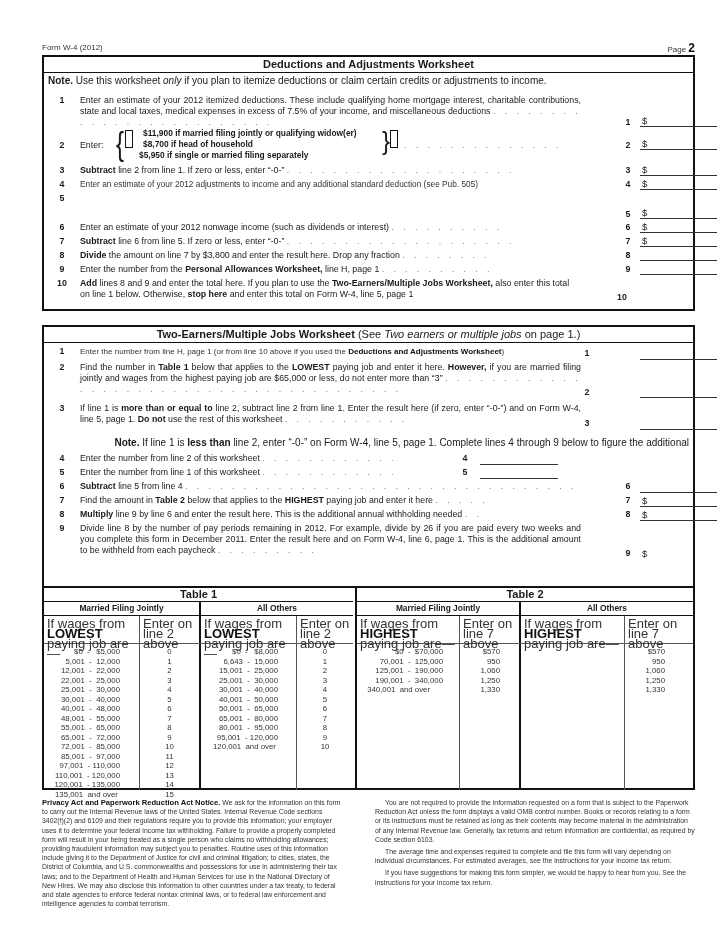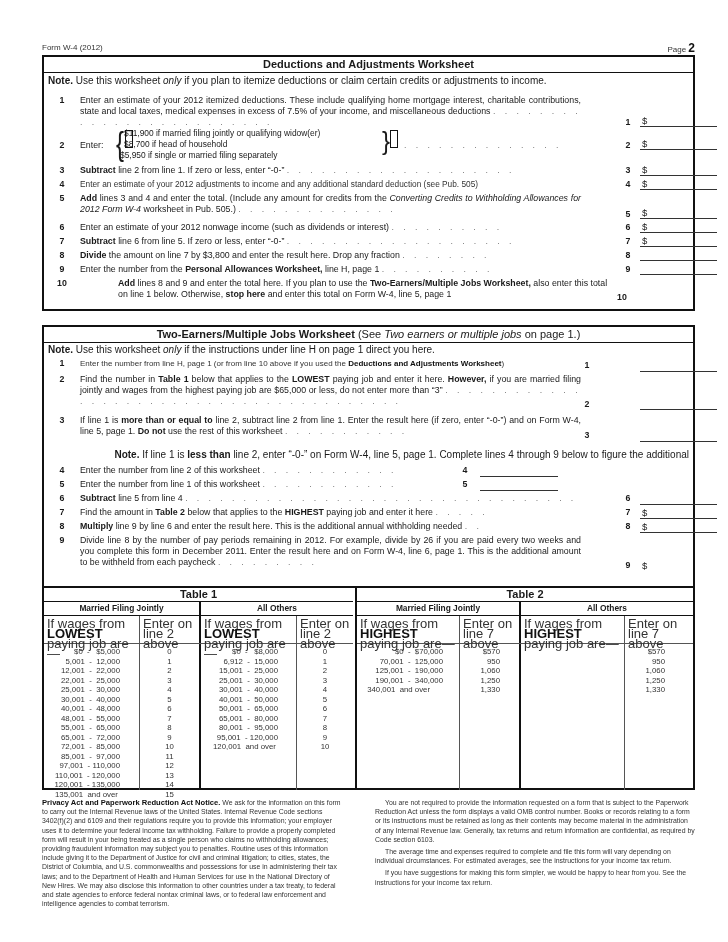--- a/index.html
+++ b/index.html
@@ -94,21 +94,21 @@
     <div class="field" style="left:596px;top:20px;width:77px;">
         <span class="dollar">$</span>
       </div>
   </div>
 
   <div class="line brace-block">
     <div class="num" style="position:absolute;left:0;top:12px;">2</div>
     <span style="position:absolute;left:36px;top:12px;">Enter:</span>
     <span class="lb">{</span>
     <span class="hourglass" style="left:81px;top:2px;"></span>
-    <div class="opts" style="left:80px;">
+    <div class="opts" style="left:99px;font-weight:bold;">
       <div>$11,900 if married filing jointly or qualifying widow(er)</div>
       <div>$8,700 if head of household</div>
       <div style="margin-left:-4px;">$5,950 if single or married filing separately</div>
     </div>
     <span class="rb" style="left:338px;">}</span>
     <span class="hourglass" style="left:346px;top:2px;"></span>
     <span class="dots" style="position:absolute;left:360px;top:12px;">. . . . . . . . . . . . . .</span>
     <span class="ref" style="left:577px;top:12px;">2</span>
     <div class="field" style="left:596px;top:10px;width:77px;">
         <span class="dollar">$</span>
@@ -128,21 +128,20 @@
     <div class="num">4</div>
     <div class="text" style="font-size:8.3px;color:#333;">Enter an estimate of your 2012 adjustments to income and any additional standard deduction (see Pub. 505)</div>
     <span class="ref" style="left:577px;top:0;">4</span>
     <div class="field" style="left:596px;top:-1px;width:77px;">
         <span class="dollar">$</span>
       </div>
   </div>
 
   <div class="line" style="height:29px;">
     <div class="num">5</div>
-    <div class="text" style="width:505px;flex:none;text-align:justify;"><b>Add</b> <span>lines 3 and 4 and enter the total. (Include any amount for credits from the</span> <i>Converting Credits to Withholding Allowances for 2012 Form W-4</i> <span>worksheet in Pub. 505.)</span> <span class="dots">. . . . . . . . . . . . . .</span></div>
     <span class="ref" style="left:577px;top:16px;">5</span>
     <div class="field" style="left:596px;top:14px;width:77px;">
         <span class="dollar">$</span>
       </div>
   </div>
 
   <div class="line" style="height:14px;">
     <div class="num">6</div>
     <div class="text"><span>Enter an estimate of your 2012 nonwage income (such as dividends or interest)</span> <span class="dots">. . . . . . . . . .</span></div>
     <span class="ref" style="left:577px;top:0;">6</span>
@@ -169,37 +168,31 @@
 
   <div class="line" style="height:14px;">
     <div class="num">9</div>
     <div class="text"><span>Enter the number from the</span> <b>Personal Allowances Worksheet,</b> <span>line H, page 1</span> <span class="dots">. . . . . . . . . .</span></div>
     <span class="ref" style="left:577px;top:0;">9</span>
     <div class="field" style="left:596px;top:-1px;width:77px;"></div>
   </div>
 
   <div class="line" style="height:26px;">
     <div class="num">10</div>
-    <div class="text" style="width:505px;flex:none;margin-left:38px;"><b>Add</b> <span>lines 8 and 9 and enter the total here. If you plan to use the</span> <b>Two-Earners/Multiple Jobs Worksheet,</b> <span>also enter this total on line 1 below. Otherwise,</span> <b>stop here</b> <span>and enter this total on Form W-4, line 5, page 1</span></div>
+    <div class="text" style="width:505px;flex:none;"><b>Add</b> <span>lines 8 and 9 and enter the total here. If you plan to use the</span> <b>Two-Earners/Multiple Jobs Worksheet,</b> <span>also enter this total on line 1 below. Otherwise,</span> <b>stop here</b> <span>and enter this total on Form W-4, line 5, page 1</span></div>
     <span class="ref" style="left:568px;top:14px;width:20px;">10</span>
   </div>
 </div>
 
 <div class="box box2">
   <div class="title-bar">
     <span>Two-Earners/Multiple Jobs Worksheet</span>
     <span class="sub">(See</span>
     <i>Two earners or multiple jobs</i>
     <span class="sub">on page 1.)</span>
-  </div>
-  <div class="note" style="padding-top:1px;">
-    <b>Note.</b>
-    <span>Use this worksheet</span>
-    <i>only</i>
-    <span>if the instructions under line H on page 1 direct you here.</span>
   </div>
 
   <div class="line" style="height:14px;margin-top:3px;">
     <div class="num">1</div>
     <div class="text" style="font-size:8px;color:#333;"><span>Enter the number from line H, page 1 (or from line 10 above if you used the</span> <b style="color:#111;">Deductions and Adjustments Worksheet</b><span>)</span></div>
     <span class="ref" style="left:536px;top:2px;">1</span>
     <div class="field" style="left:596px;top:2px;width:77px;"></div>
   </div>
 
   <div class="line" style="height:38px;margin-top:2px;">
@@ -322,21 +315,21 @@
             <div>9</div>
             <div>10</div>
             <div>11</div>
             <div>12</div>
             <div>13</div>
             <div>14</div>
             <div>15</div>
         </div>
         <div class="cell-list range" style="left:157px;width:77px;">
           <div>$0  -   $8,000</div>
-            <div>6,912  -  15,000</div>
+            <div>6,643  -  15,000</div>
             <div>15,001  -  25,000</div>
             <div>25,001  -  30,000</div>
             <div>30,001  -  40,000</div>
             <div>40,001  -  50,000</div>
             <div>50,001  -  65,000</div>
             <div>65,001  -  80,000</div>
             <div>80,001  -  95,000</div>
             <div>95,001  - 120,000</div>
             <div>120,001  and over </div>
         </div>

